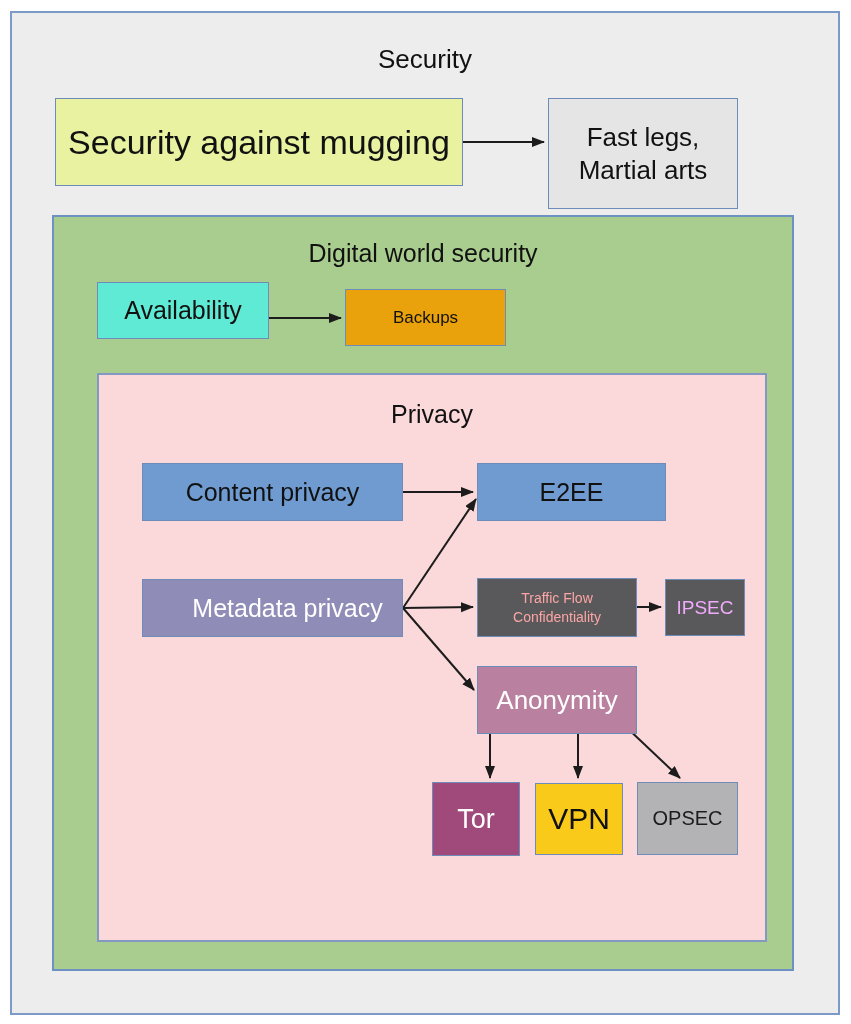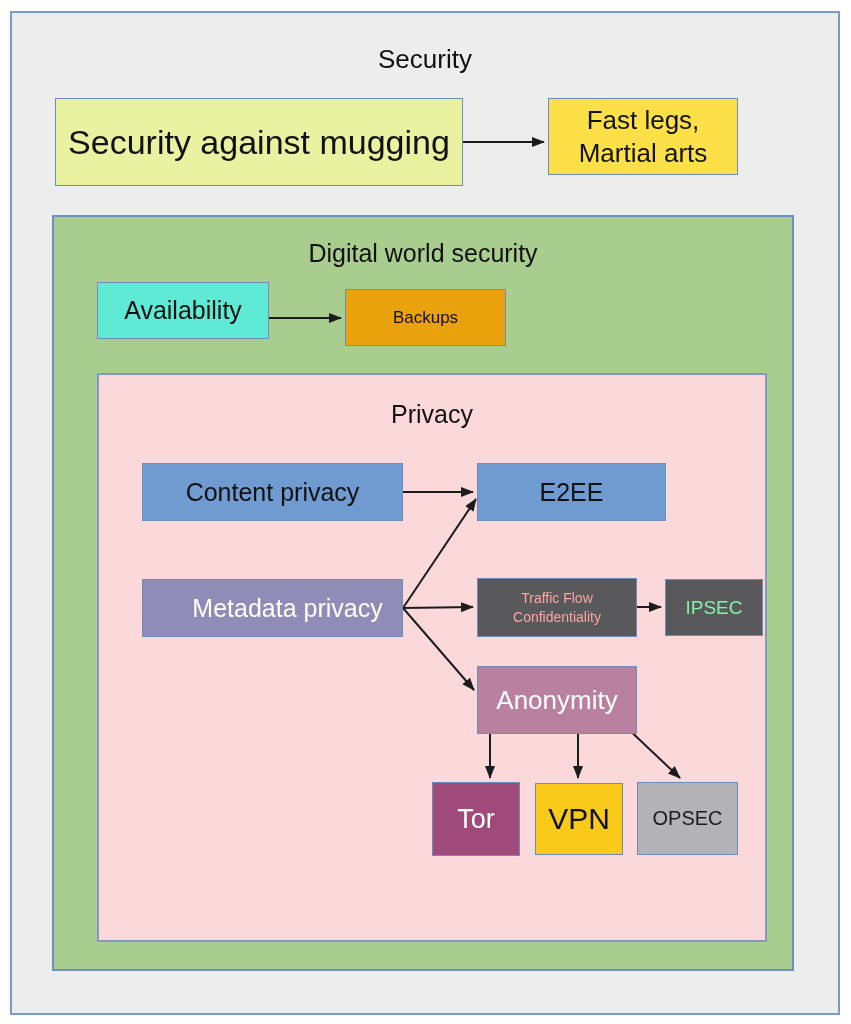--- a/index.html
+++ b/index.html
@@ -15,28 +15,28 @@
   .outer{left:10px;top:11px;width:830px;height:1004px;background:#ededed;}
   .green{left:52px;top:215px;width:742px;height:756px;background:#a9cd8e;border-color:#6d92c1;}
   .pink{left:97px;top:373px;width:670px;height:569px;background:#fbd8d9;border-color:#8398c2;}
 
   .node{
     position:absolute;box-sizing:border-box;border:1.5px solid #6e8cba;
     display:flex;align-items:center;justify-content:center;text-align:center;
     white-space:pre-line;color:#111111;
   }
   .n-mugging {left:55px; top:98px; width:408px;height:88px;background:#e9f2a1;font-size:34px;}
-  .n-fastlegs{left:548px;top:98px; width:190px;height:77px;background:#fde047;font-size:26px;line-height:1.25;}
+  .n-fastlegs{left:548px;top:98px; width:190px;height:111px;background:#e5e5e5;font-size:26px;line-height:1.25;}
   .n-avail   {left:97px; top:282px;width:172px;height:57px;background:#5eead4;font-size:25px;}
   .n-backups {left:345px;top:289px;width:161px;height:57px;background:#e9a20b;font-size:17px;}
   .n-content {left:142px;top:463px;width:261px;height:58px;background:#6f9bd1;font-size:25px;}
   .n-e2ee    {left:477px;top:463px;width:189px;height:58px;background:#6f9bd1;font-size:25px;}
   .n-meta    {left:142px;top:579px;width:261px;height:58px;background:#8f8db8;font-size:25px;color:#ffffff;padding-left:30px;}
   .n-tfc     {left:477px;top:578px;width:160px;height:59px;background:#59595b;font-size:14px;line-height:1.3;color:#fca5a5;}
-  .n-ipsec   {left:665px;top:579px;width:98px; height:57px;background:#59595b;font-size:19px;color:#86efac;}
+  .n-ipsec   {left:665px;top:579px;width:80px; height:57px;background:#59595b;font-size:19px;color:#f0abfc;}
   .n-anon    {left:477px;top:666px;width:160px;height:68px;background:#b9809f;font-size:26px;color:#ffffff;}
   .n-tor     {left:432px;top:782px;width:88px; height:74px;background:#a04a7c;font-size:27px;color:#ffffff;}
   .n-vpn     {left:535px;top:783px;width:88px; height:72px;background:#f9ca19;font-size:30px;}
   .n-opsec   {left:637px;top:782px;width:101px;height:73px;background:#b3b3b5;font-size:20px;color:#1c1c1c;}
 
   .t-security{left:10px;top:44px;width:830px;font-size:26px;}
   .t-digital {left:52px;top:238px;width:742px;}
   .t-privacy {left:97px;top:399px;width:670px;}
 
   svg.edges{position:absolute;left:0;top:0;width:851px;height:1024px;pointer-events:none;}

